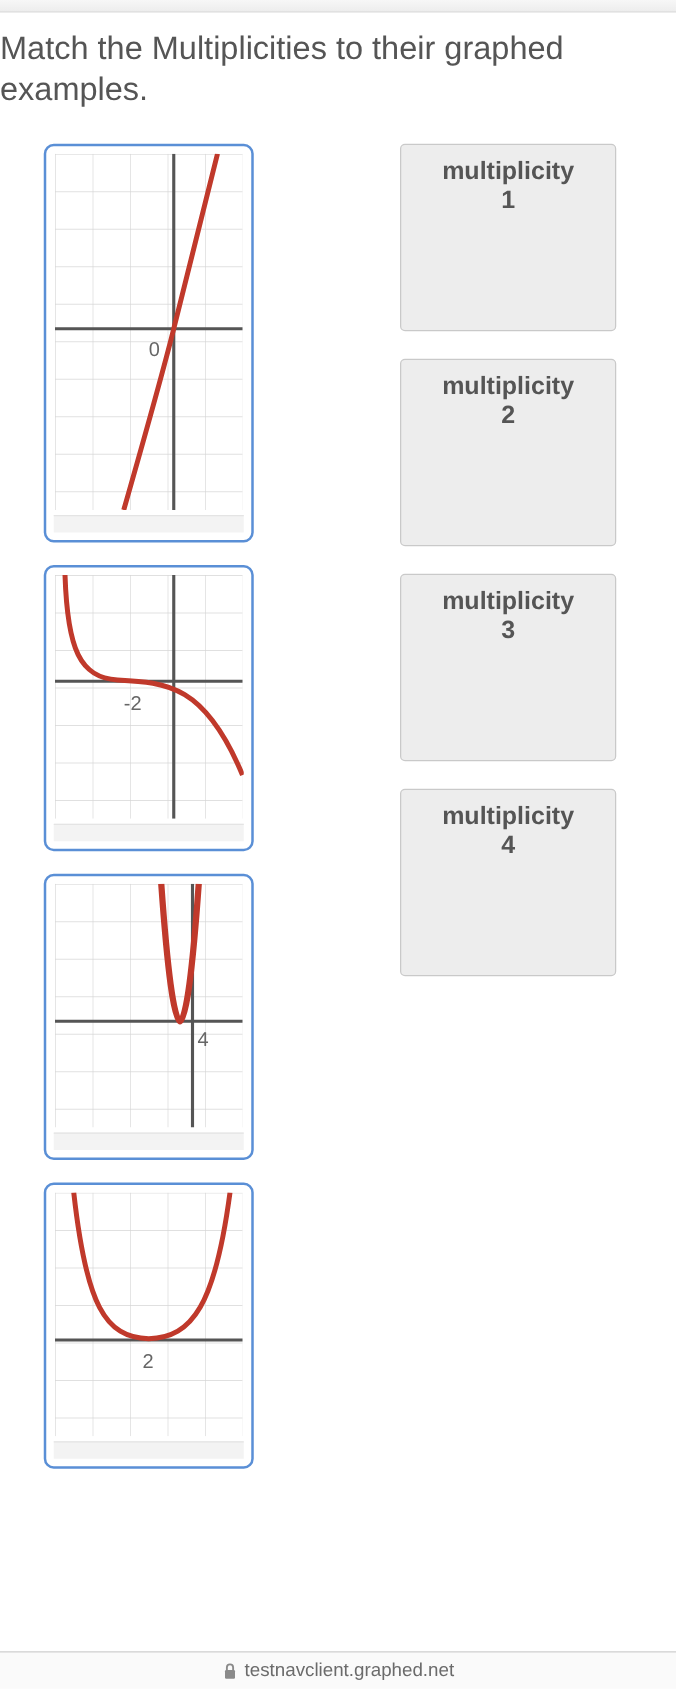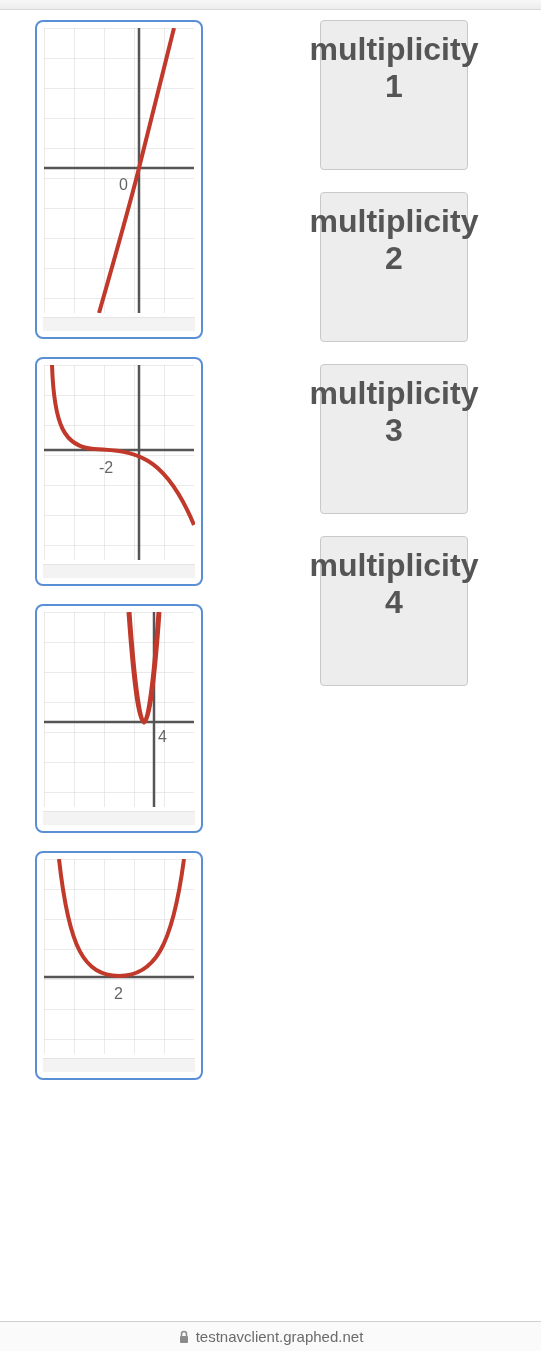--- a/index.html
+++ b/index.html
@@ -18,27 +18,27 @@
     border-radius: 8px;
     padding: 6px;
   }
   .graph-card.tall .svgwrap { height: 285px; }
   .graph-card.med  .svgwrap { height: 195px; }
   .svgwrap { width: 100%; position: relative; }
   .svgwrap svg { width: 100%; height: 100%; display: block; }
   .graph-card .footer-strip { height: 14px; background: #f3f3f3; border-top: 1px solid #e4e4e4; margin-top: 4px; }
 
   .choice-card {
-    width: 148px; height: 150px;
+    width: 173px; height: 150px;
     background: #ededed;
     border: 1px solid #c9c9c9;
     border-radius: 4px;
     display: flex; align-items: flex-start; justify-content: center;
     padding-top: 10px;
-    font-size: 32px; font-weight: bold; color: #555;
+    font-size: 20px; font-weight: bold; color: #555;
     text-align: center;
     line-height: 1.15;
   }
 
   .bottombar {
     position: absolute; left:0; right:0; bottom:0;
     height: 30px; border-top: 1px solid #d0d0d0;
     background: #fafafa;
     display:flex; align-items:center; justify-content:center;
     font-size: 15px; color:#6b6b6b;
@@ -46,20 +46,21 @@
   }
   .lock-icon { width:12px; height:14px; display:inline-block; }
   .axis-label { font-family: Arial; fill:#666; font-size:16px; }
 </style>
 </head>
 <body>
 
 <div class="topbar"></div>
 
 <div class="container">
+  <div class="question">Match the Multiplicities to their graphed examples.</div>
 
   <div class="columns">
     <div class="left-col">
 
       <div class="graph-card tall">
         <div class="svgwrap">
           <svg viewBox="0 0 150 285">
             <defs>
               <pattern id="grid1" width="30" height="30" patternUnits="userSpaceOnUse">
                 <path d="M30 0 L0 0 0 30" fill="none" stroke="#d6d6d6" stroke-width="1"></path>

